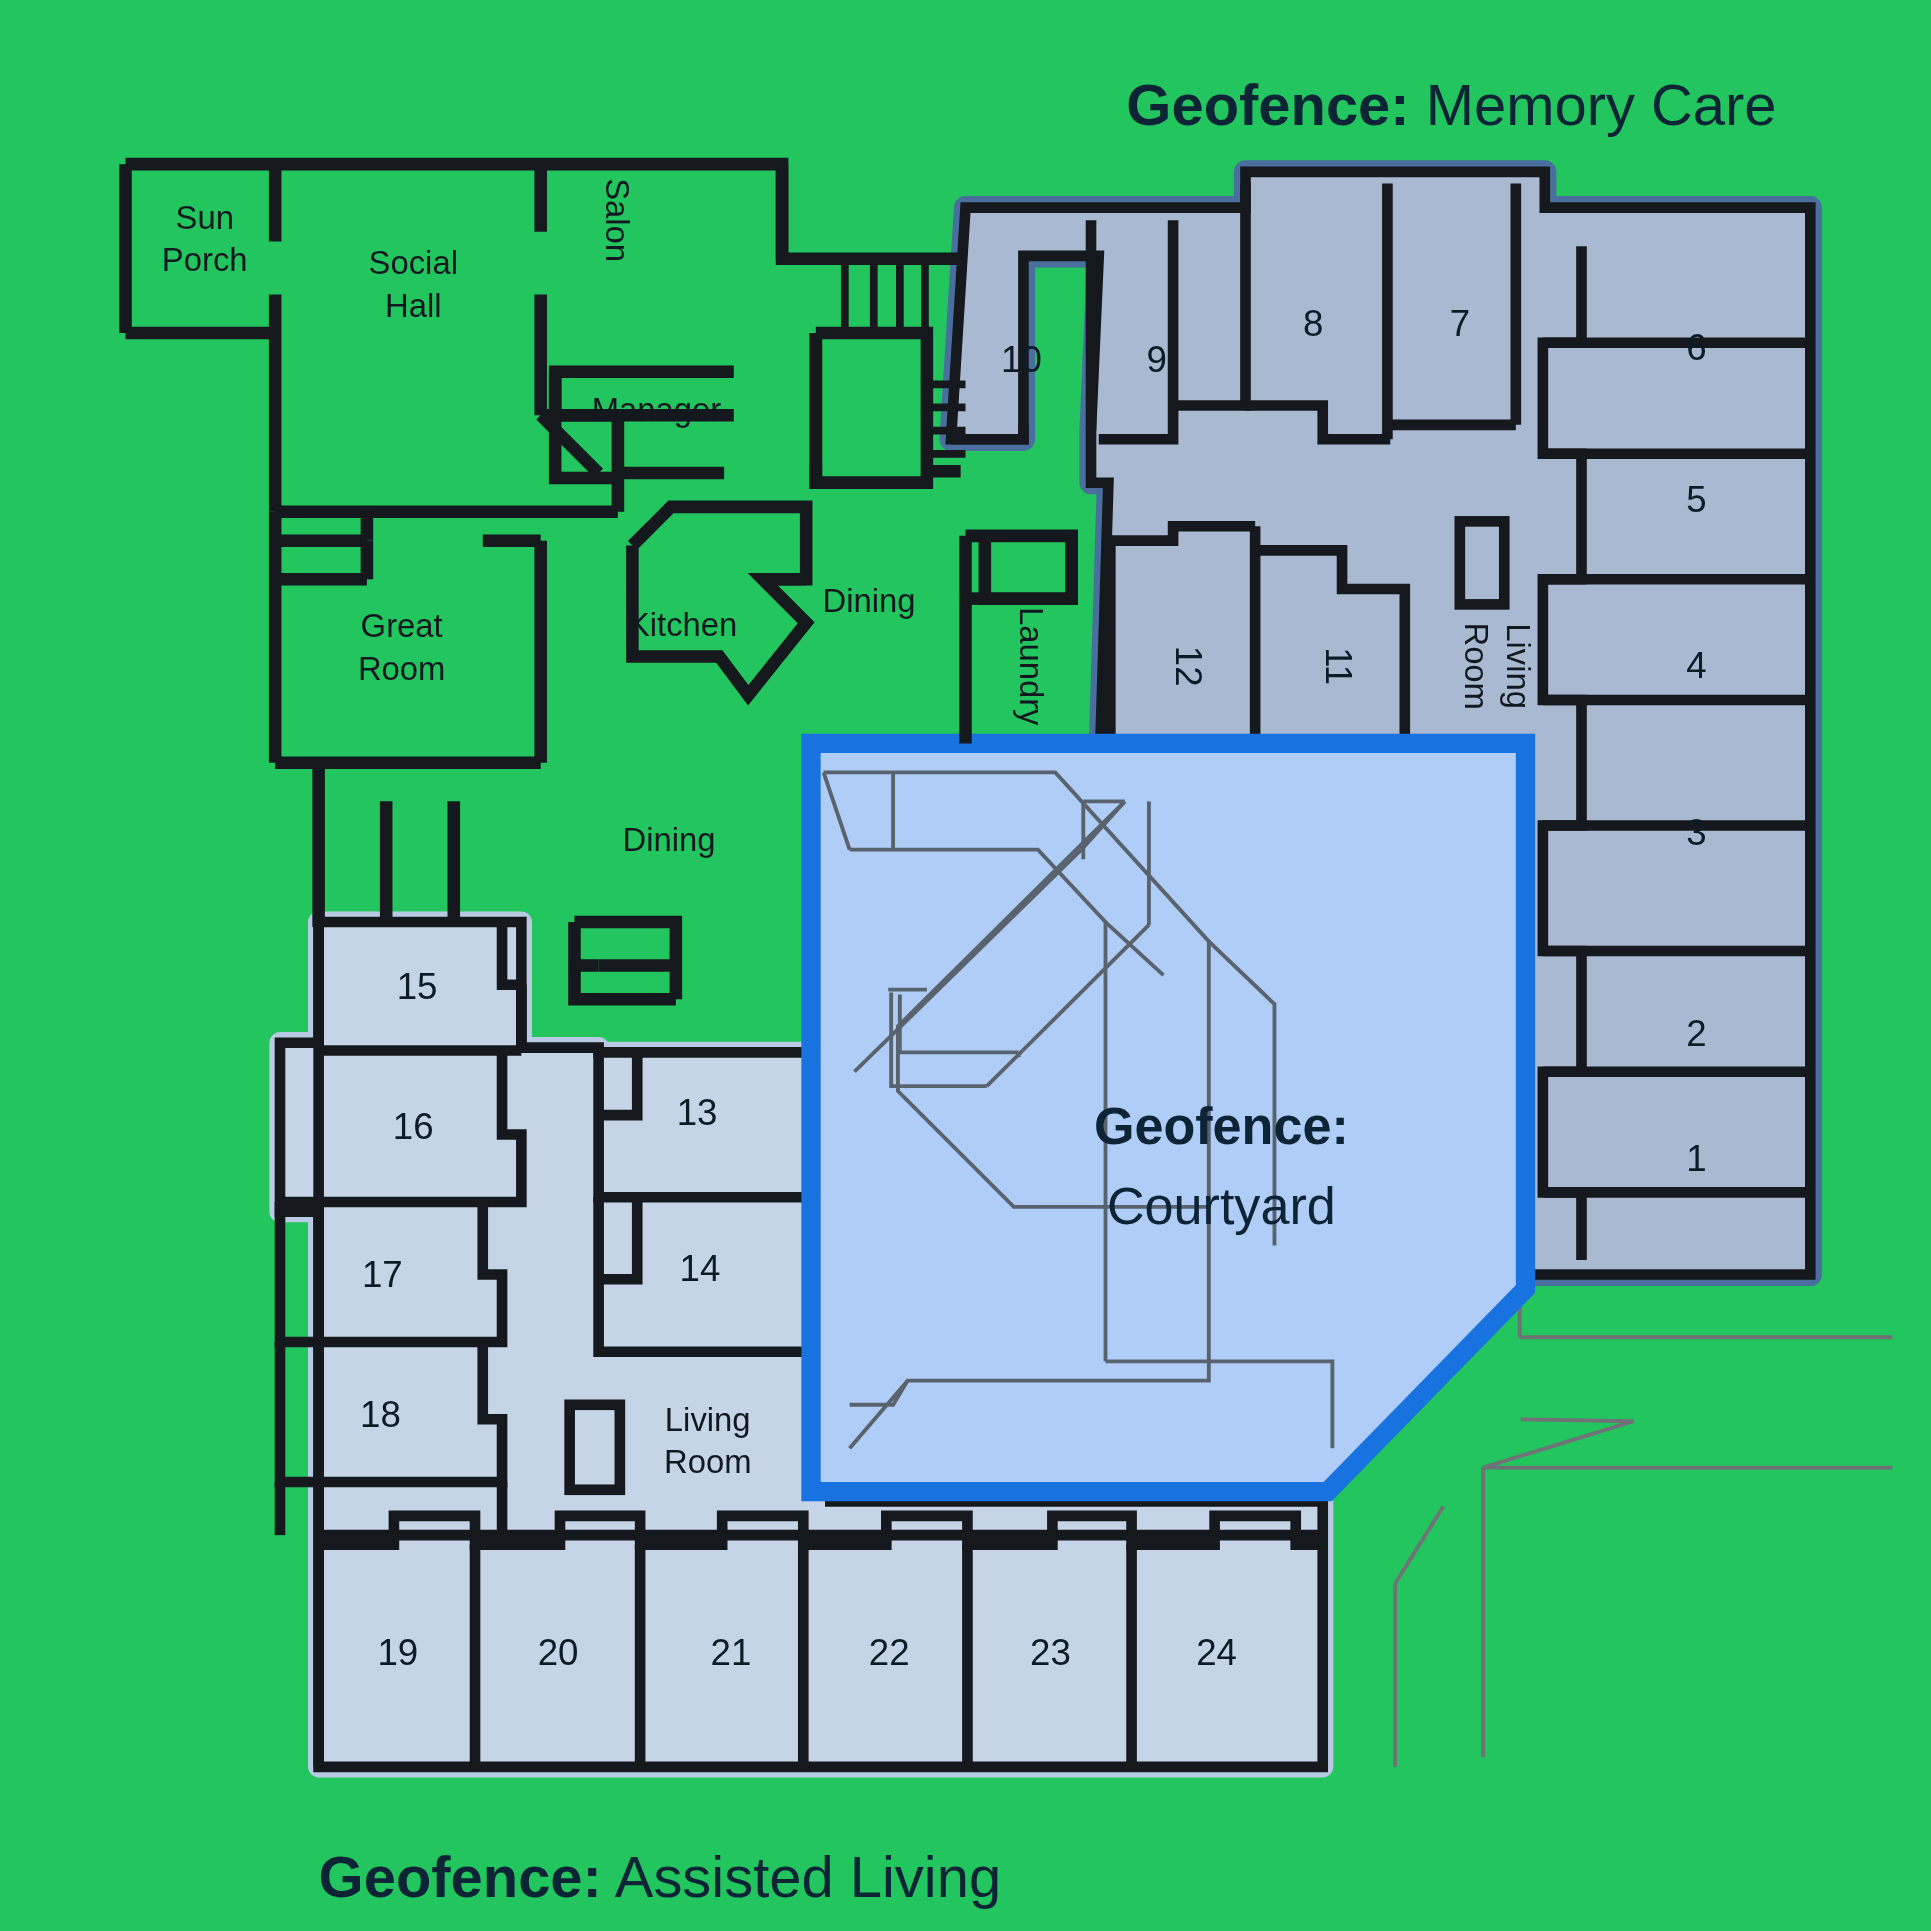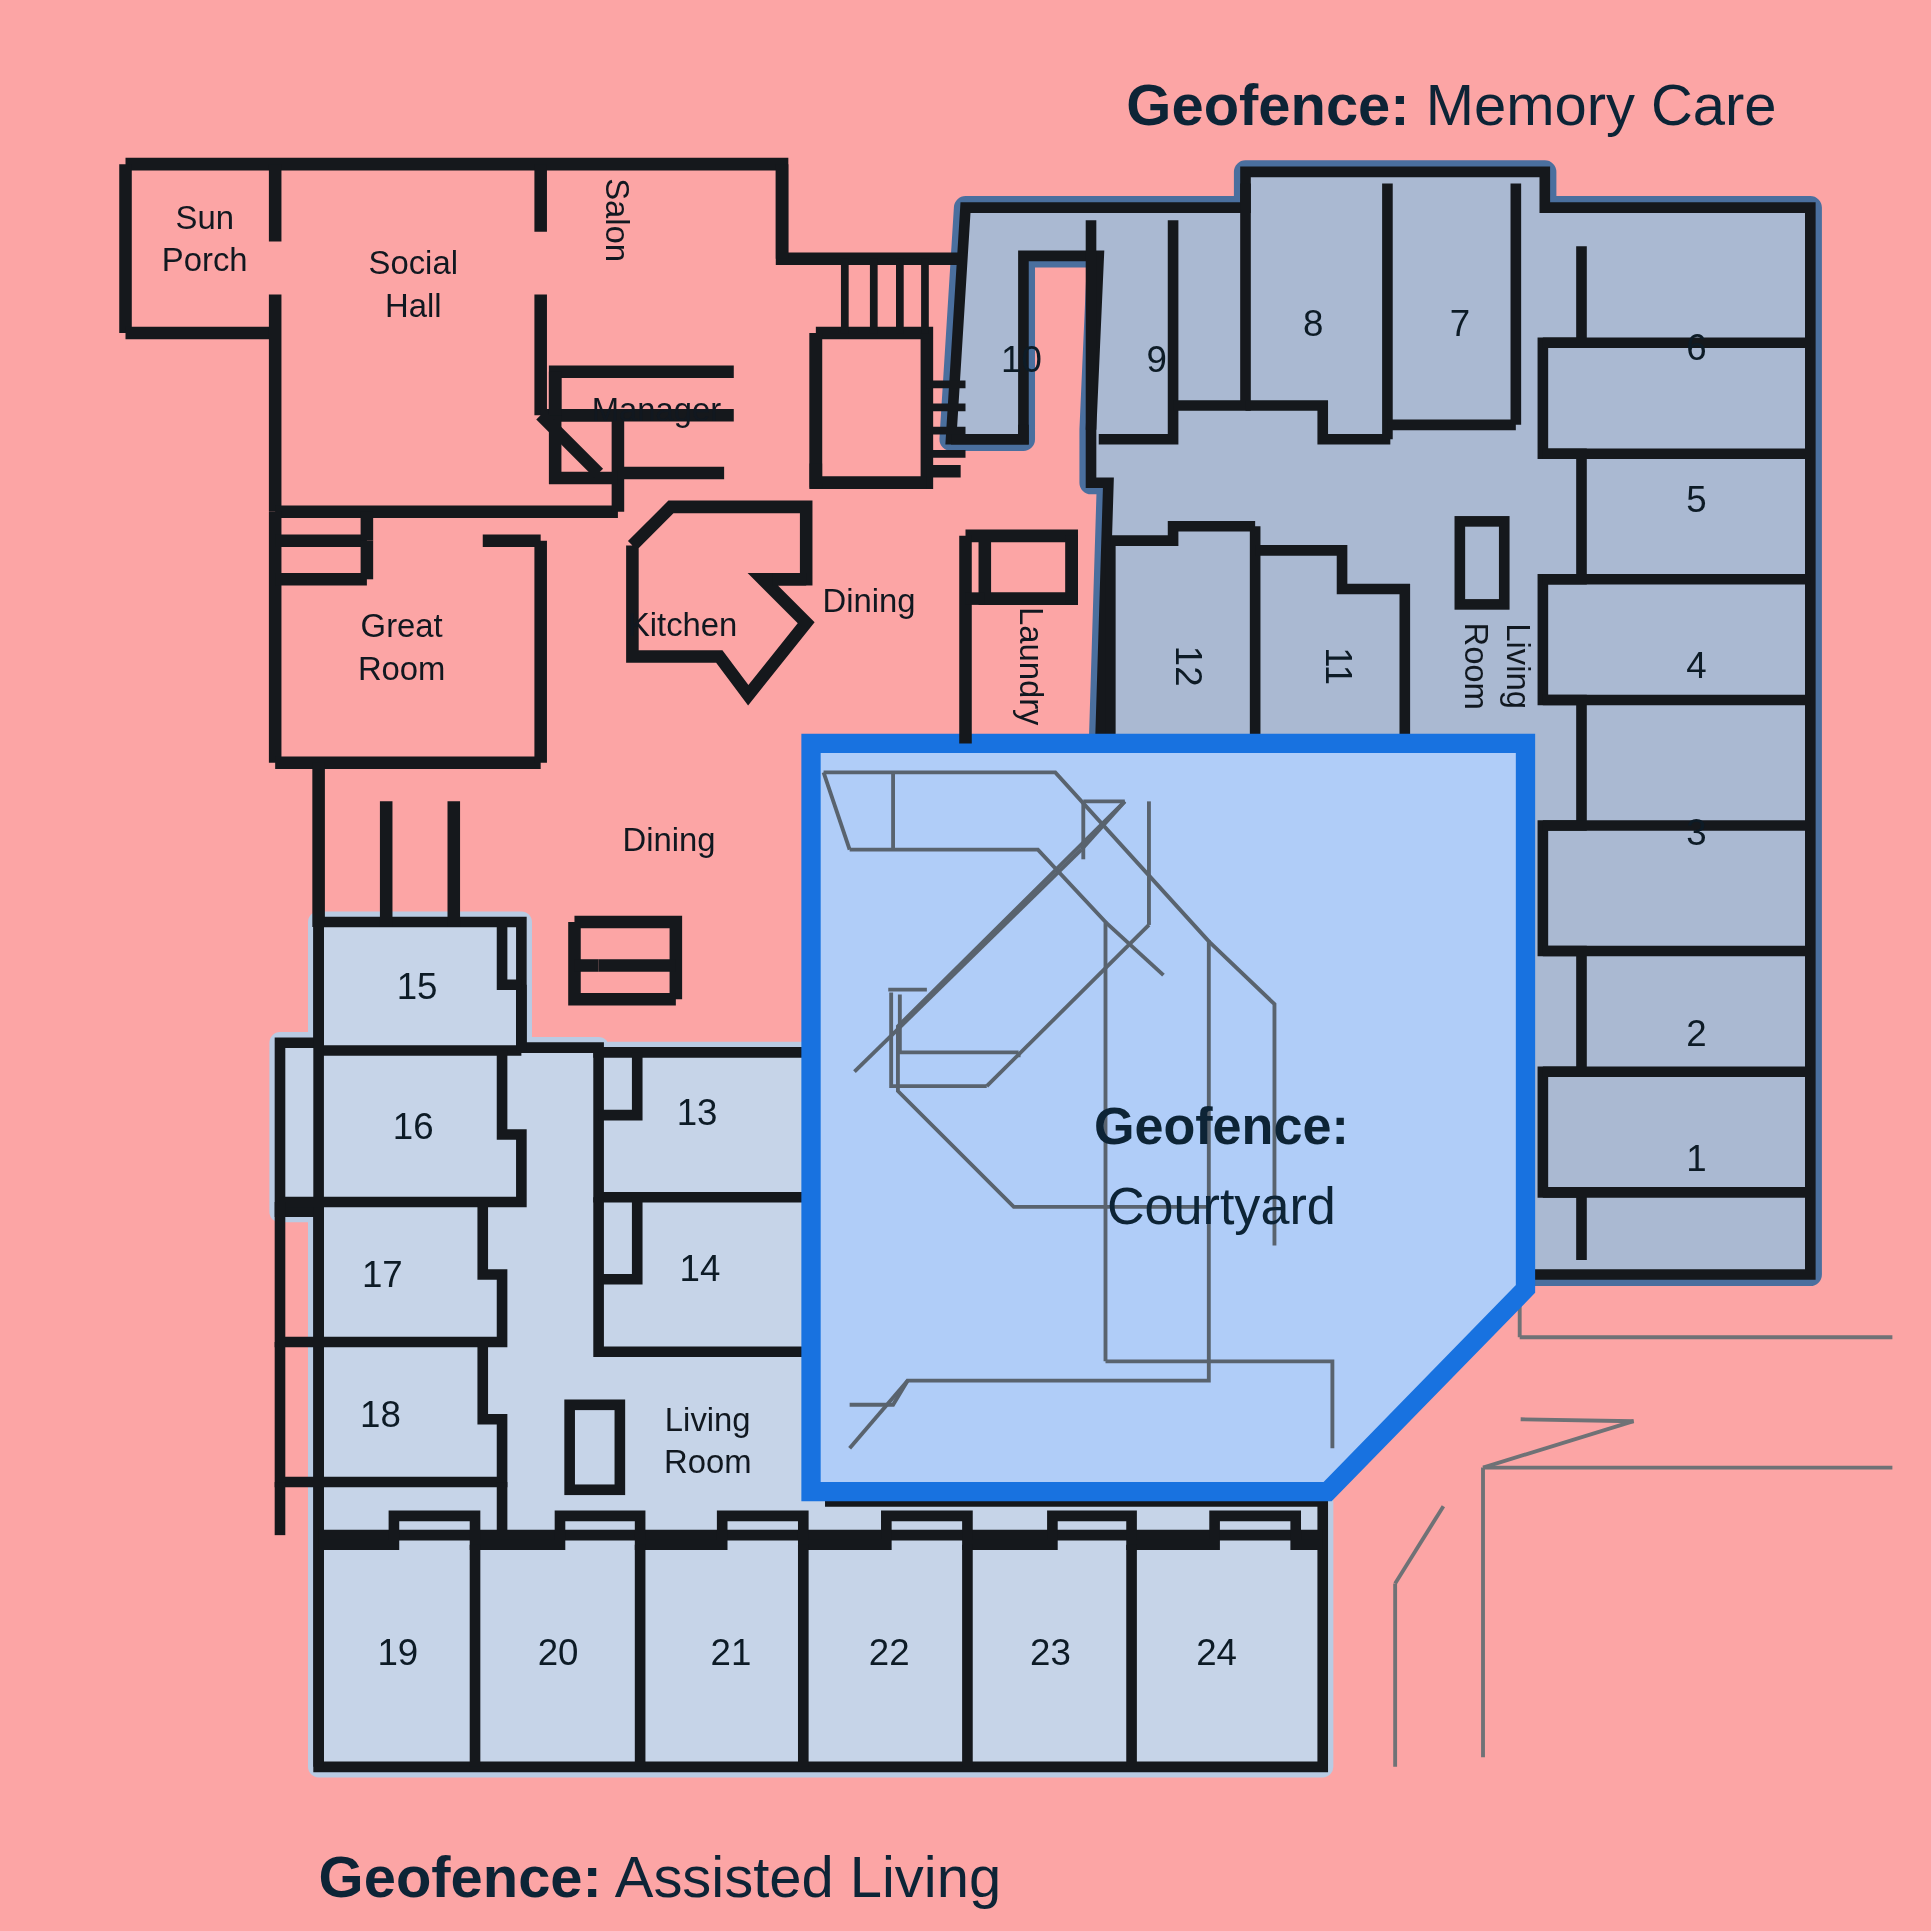--- a/index.html
+++ b/index.html
@@ -1,18 +1,18 @@
 <!DOCTYPE html>
 <html><head>
 <meta charset="utf-8">
 <style>
   html,body{margin:0;padding:0;background:#ffffff;}
   body{width:1931px;height:1931px;font-family:"Liberation Sans",sans-serif;
        -webkit-font-smoothing:antialiased;overflow:hidden;}
-  #stage{position:relative;width:1931px;height:1931px;background:#fca5a5;}
+  #stage{position:relative;width:1931px;height:1931px;background:#22c55e;}
   svg{display:block;}
   .ttl{font-family:"Liberation Sans",sans-serif;fill:#0d2436;}
   .ttl-b{font-weight:700;}
   .ttl-n{font-weight:400;}
   .rmlbl{font-family:"Liberation Sans",sans-serif;fill:#111820;font-size:34px;
          text-anchor:middle;dominant-baseline:middle;}
   .rmnum{font-family:"Liberation Sans",sans-serif;fill:#0d1b26;font-size:38px;
          text-anchor:middle;dominant-baseline:middle;}
   .cylbl{font-family:"Liberation Sans",sans-serif;fill:#0d2436;font-size:54px;
          font-weight:700;text-anchor:middle;}

